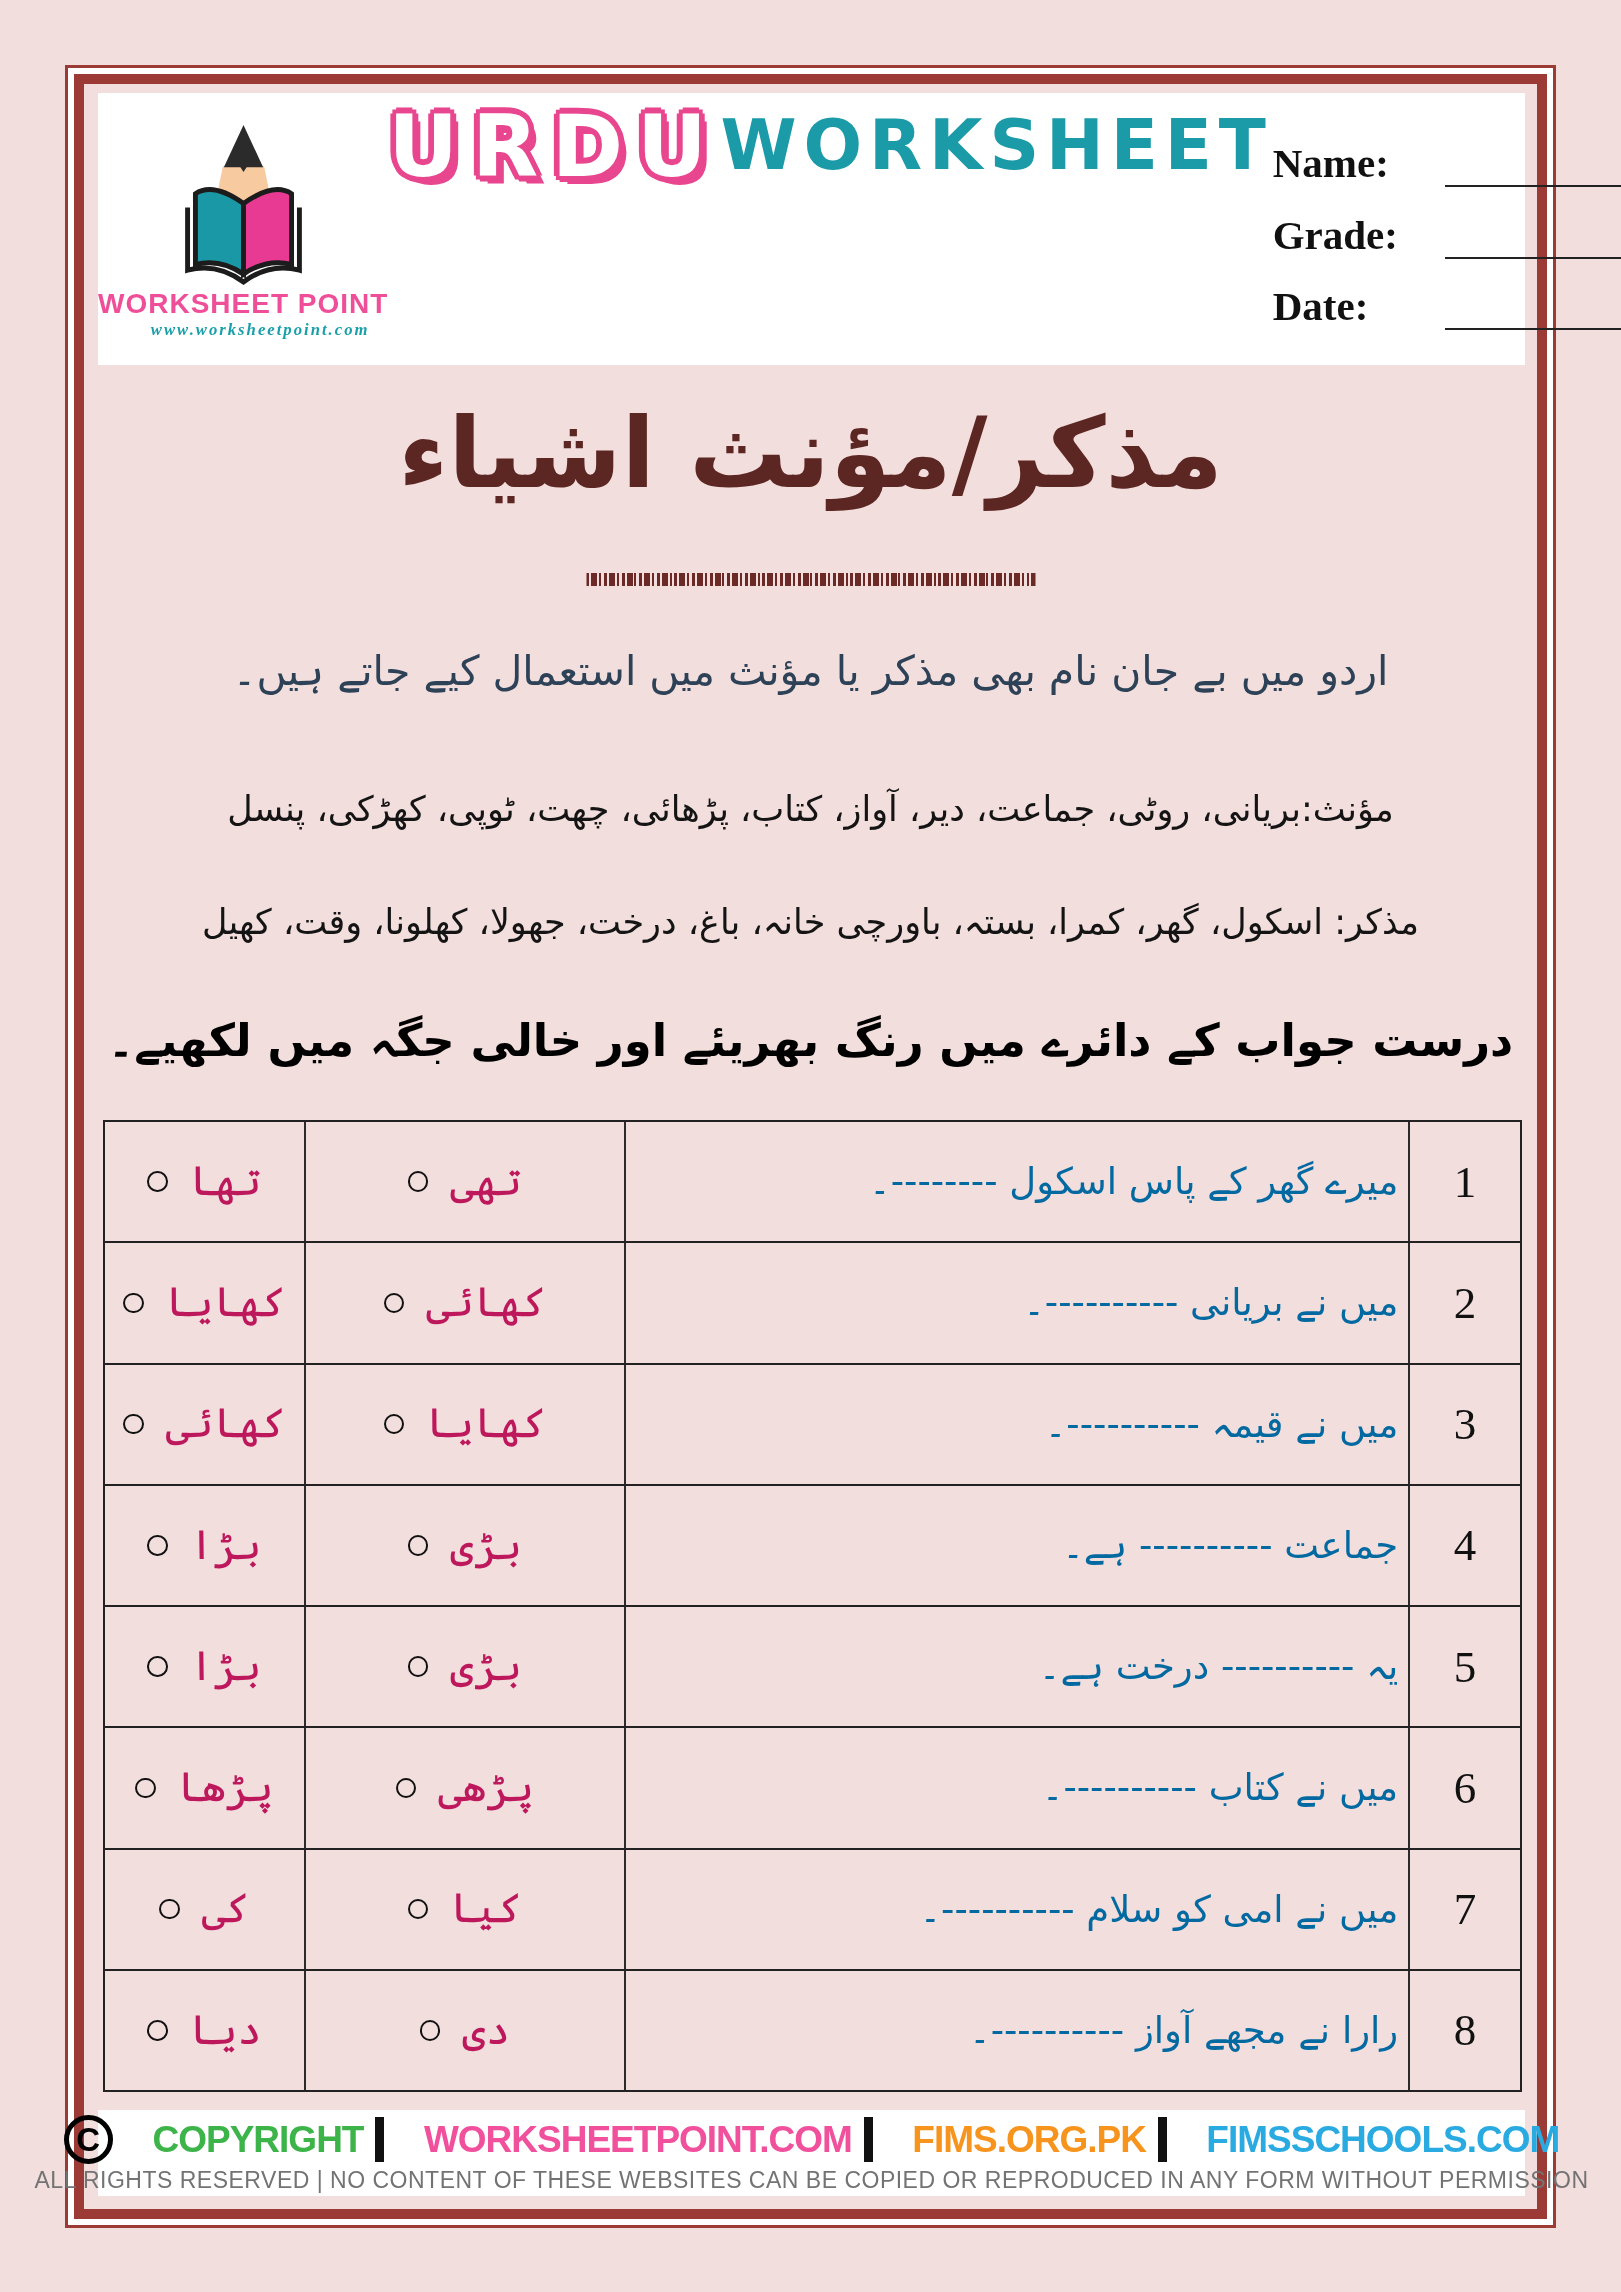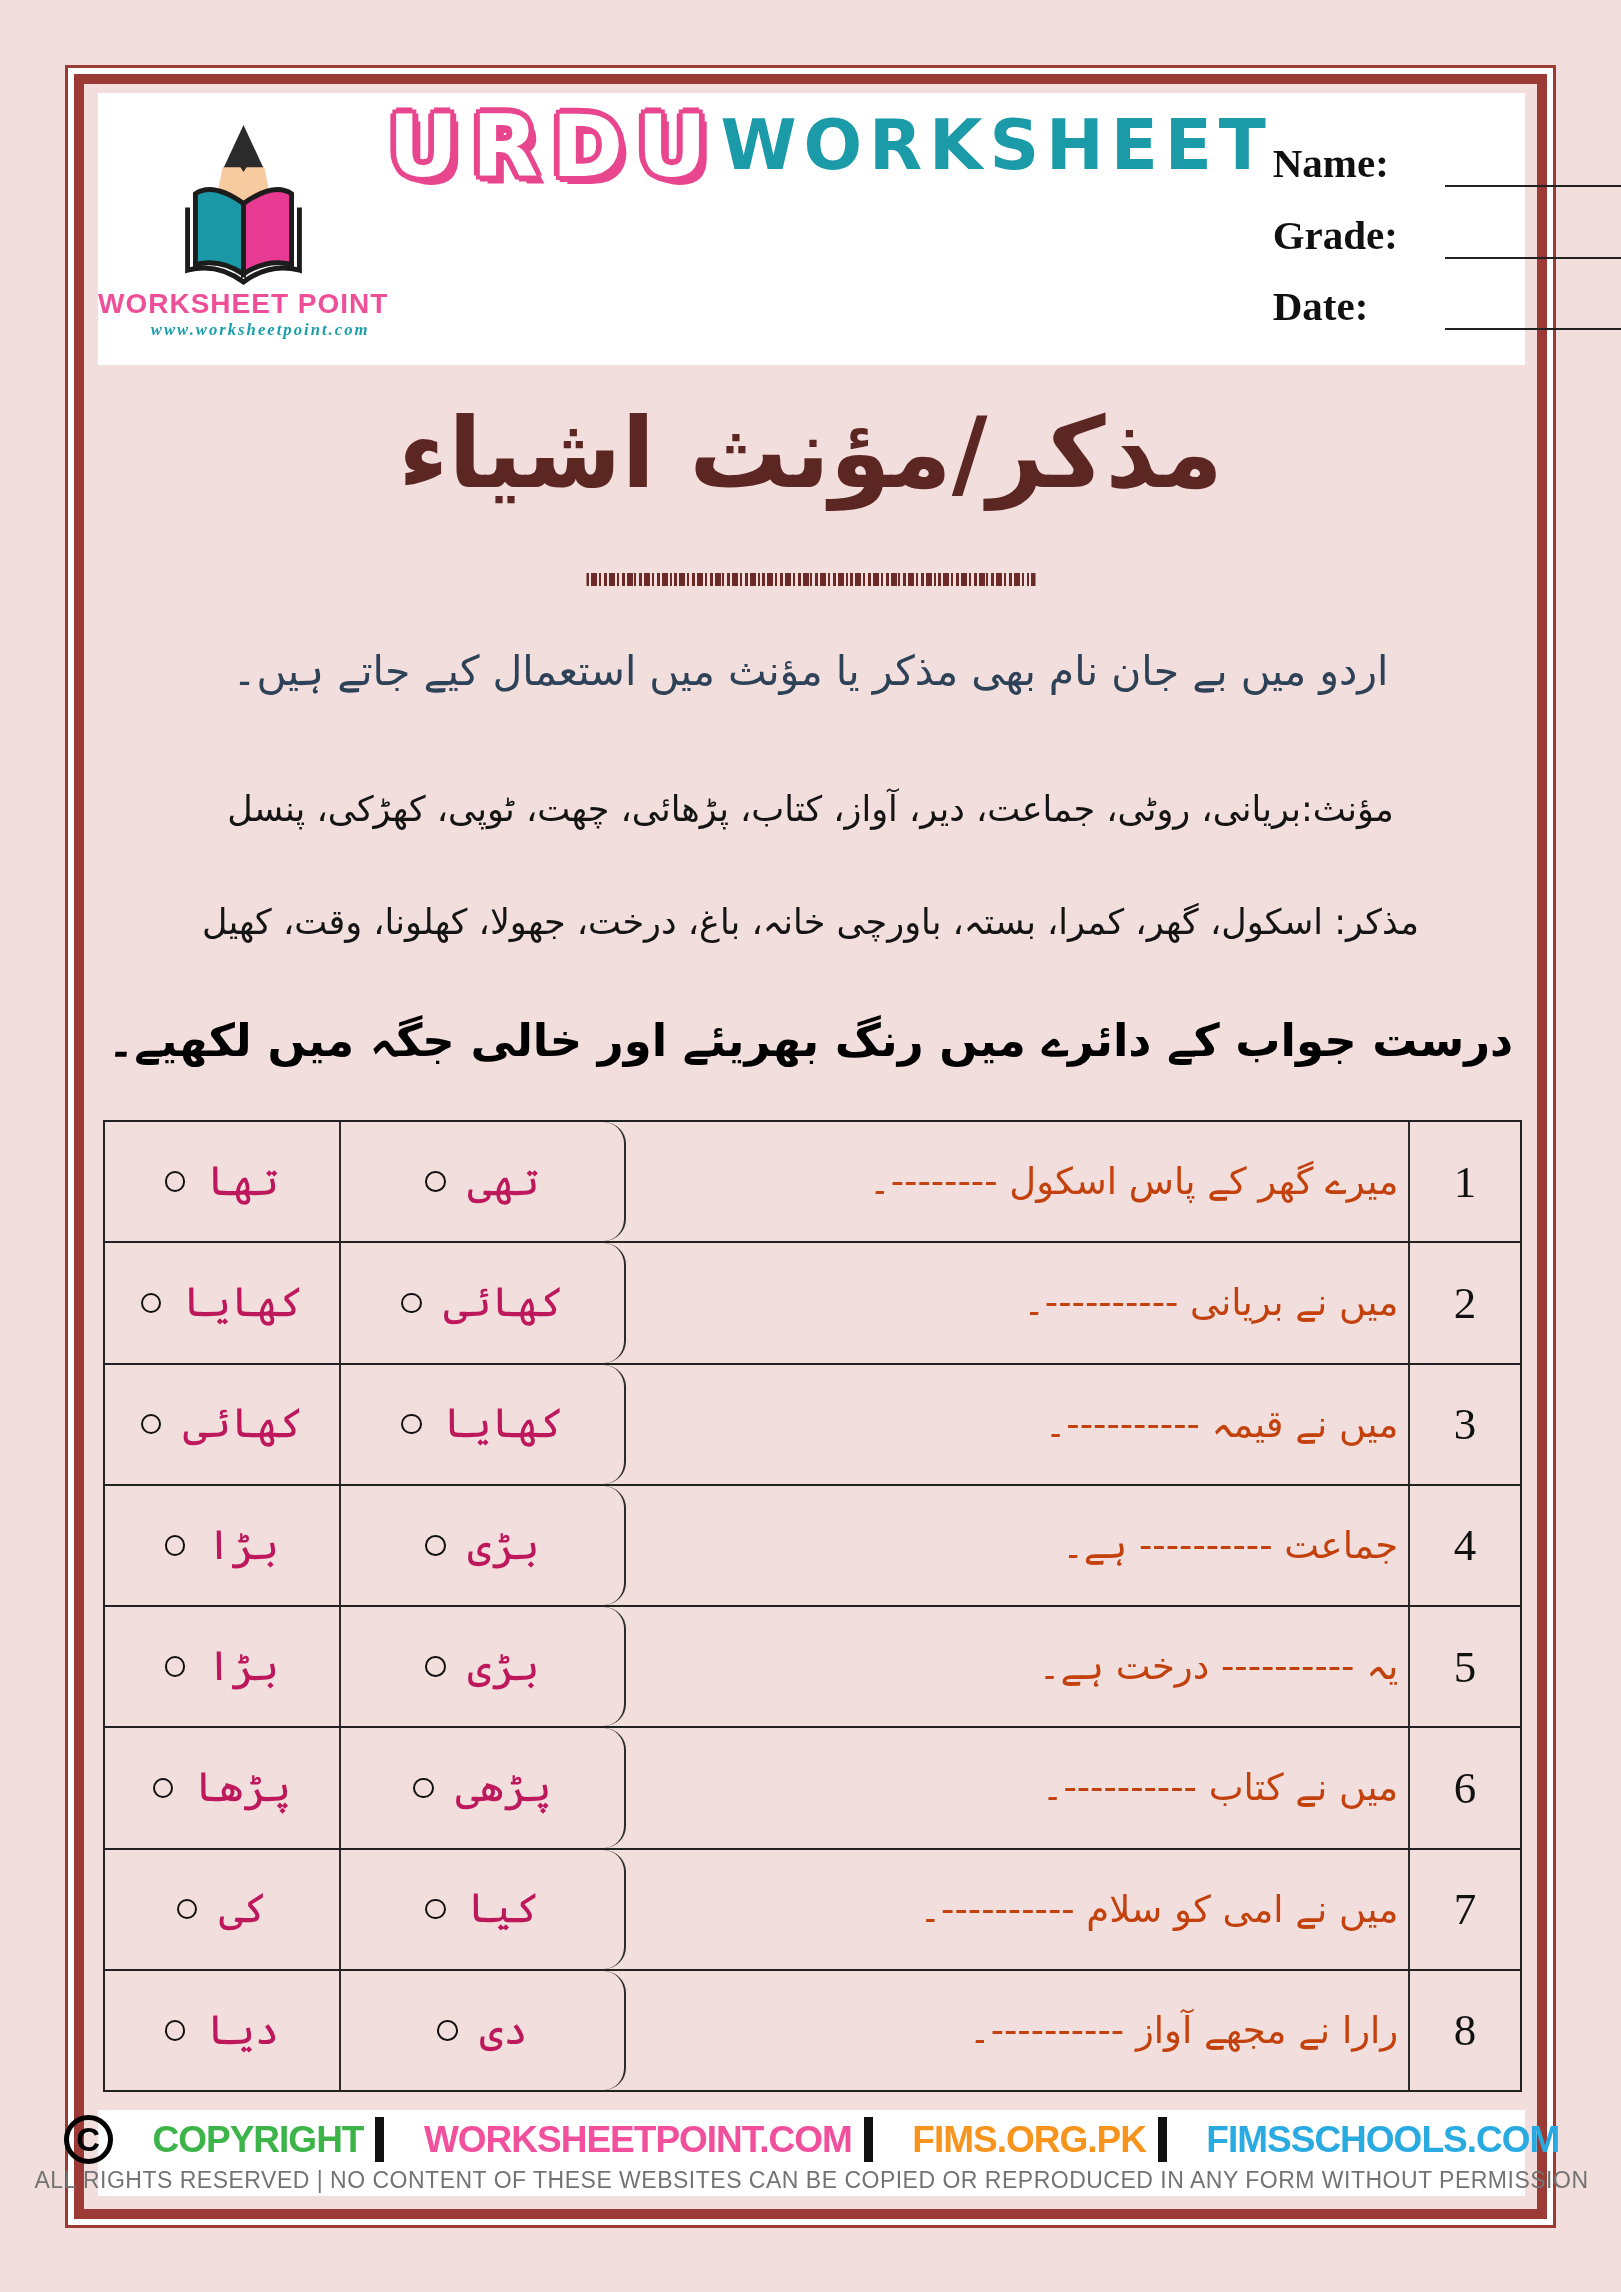--- a/index.html
+++ b/index.html
@@ -100,24 +100,24 @@
   .t-row { flex:1; display:flex; border-bottom:2.9px solid #222222; }
   .t-row:last-child { border-bottom:none; }
   .cell { display:flex; align-items:center; }
   .cell-num {
     width:110px; justify-content:center;
     font-family:"Liberation Serif", serif; font-size:45px; color:#111111;
   }
   .cell-sentence {
     width:784px; border-right:2px solid #2b2b2b; padding-right:9.8px;
     justify-content:flex-start;
-    font-family:"DejaVu Sans", sans-serif; font-size:37px; color:#c2410c;
+    font-family:"DejaVu Sans", sans-serif; font-size:37px; color:#0369a1;
     white-space:nowrap;
   }
-  .cell-option-b { width:285px; border-right:2px solid #2b2b2b; justify-content:center; gap:21.6px;border-radius:22px; }
+  .cell-option-b { width:320px; border-right:2px solid #2b2b2b; justify-content:center; gap:21.6px; }
   .cell-option-a { flex:1;      border-right:2px solid #2b2b2b; justify-content:center; gap:21.6px; }
   .opt-word {
     font-family:Liberation Sans, sans-serif; font-size:41px; color:#be185d; line-height:1.5;
   }
   .opt-circle {
     width:20.6px; height:20.6px; border:2px solid #111111; border-radius:50%;
     flex:0 0 auto;
   }
   
   .footer-strip {

